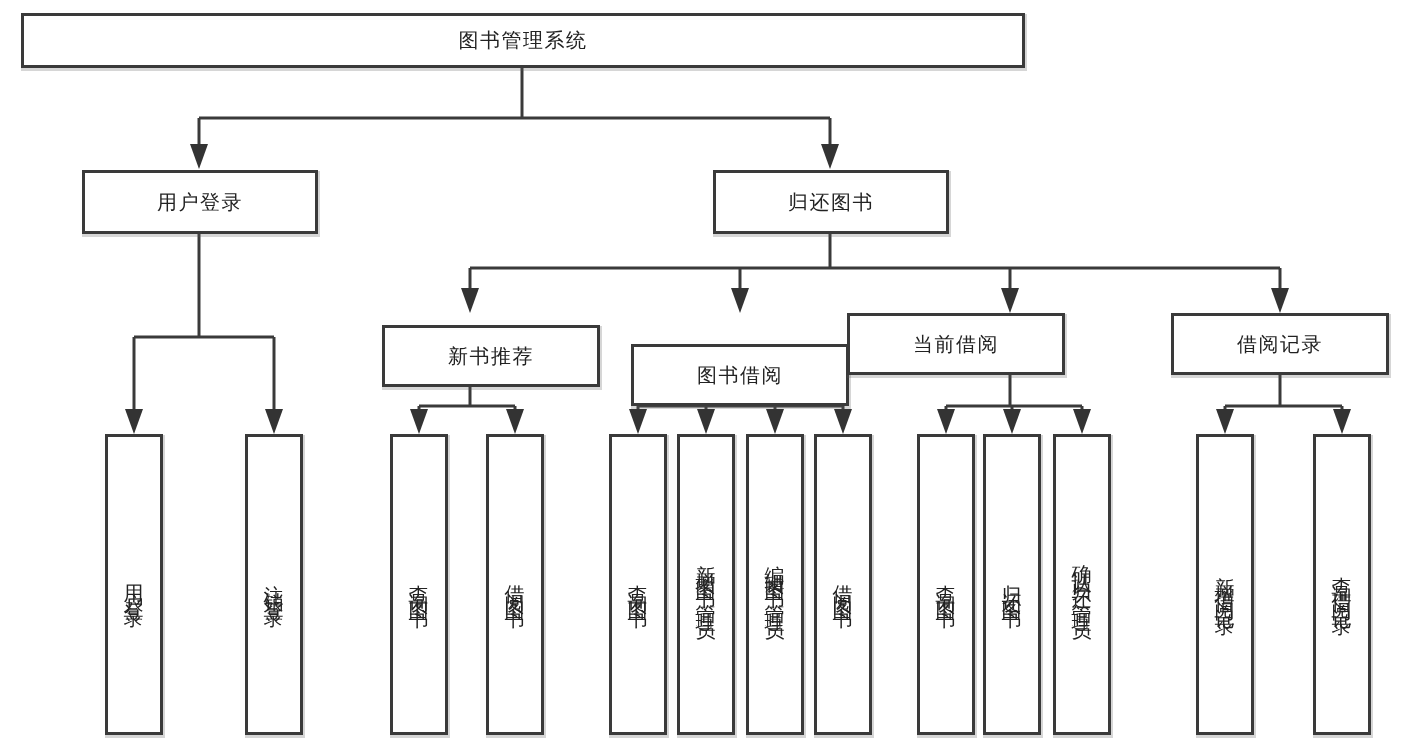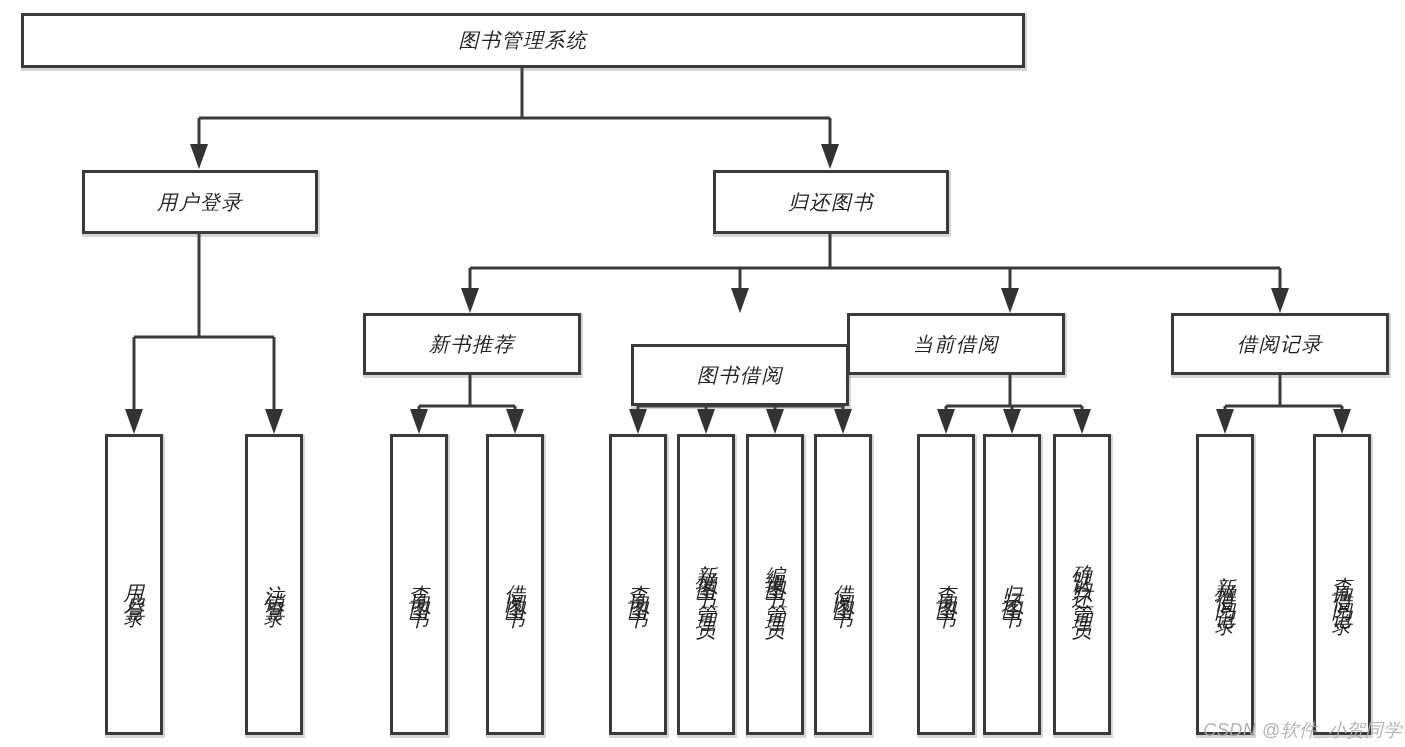--- a/index.html
+++ b/index.html
@@ -5,21 +5,20 @@
   * { margin: 0; padding: 0; box-sizing: border-box; }
   html, body { background: #ffffff; }
   .canvas {
     position: relative;
     width: 1405px;
     height: 747px;
     background: #ffffff;
     font-family: "Liberation Sans", "DejaVu Sans", sans-serif;
     color: #222222;
     overflow: hidden;
-    font-style: italic;
   }
   .connectors {
     position: absolute;
     left: 0; top: 0;
     width: 1405px; height: 747px;
     pointer-events: none;
     z-index: 0;
   }
   .connectors path, .connectors line {
     stroke: #3a3a3a;
@@ -49,21 +48,21 @@
     writing-mode: vertical-rl;
     text-orientation: mixed;
     font-size: 20px;
     letter-spacing: 8px;
     line-height: 1;
   }
   .box-root   { left: 21px;  top: 13px;  width: 1004px; height: 55px; }
   .box-login  { left: 82px;  top: 170px; width: 236px;  height: 64px; }
   .box-mgmt   { left: 713px; top: 170px; width: 236px;  height: 64px; }
   .lvl3       { top: 313px; height: 62px; width: 218px; }
-  .box-nb     { left: 363px; }
+  .box-nb     { left: 382px; margin-top: 12px; }
   .box-bb     { left: 631px; margin-top: 31px; }
   .box-cb     { left: 847px; }
   .box-br     { left: 1171px; }
   .leaf       { top: 434px; height: 301px; width: 58px; }
   .lf-1  { left: 105px; }
   .lf-2  { left: 245px; }
   .lf-3  { left: 390px; }
   .lf-4  { left: 486px; }
   .lf-5  { left: 609px; }
   .lf-6  { left: 677px; }
@@ -209,14 +208,13 @@
   <div class="node leaf lf-11">
     <span class="vlabel">确认归还（管理员）</span>
   </div>
   <div class="node leaf lf-12">
     <span class="vlabel">新增借阅记录</span>
   </div>
   <div class="node leaf lf-13">
     <span class="vlabel">查询借阅记录</span>
   </div>
 
-  <div class="watermark">CSDN @软件_小贺同学</div>
 </div>
 
 </body></html>

